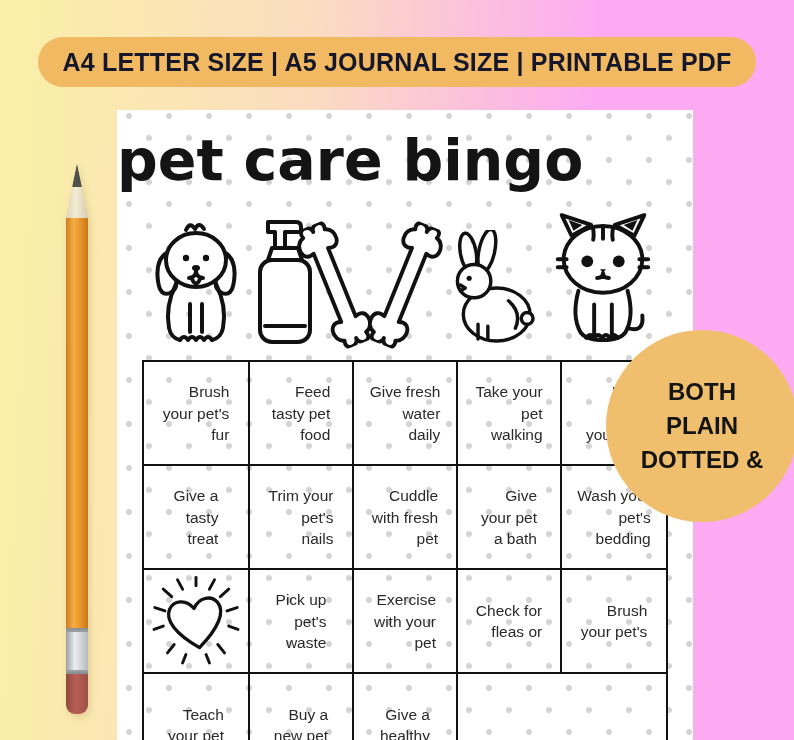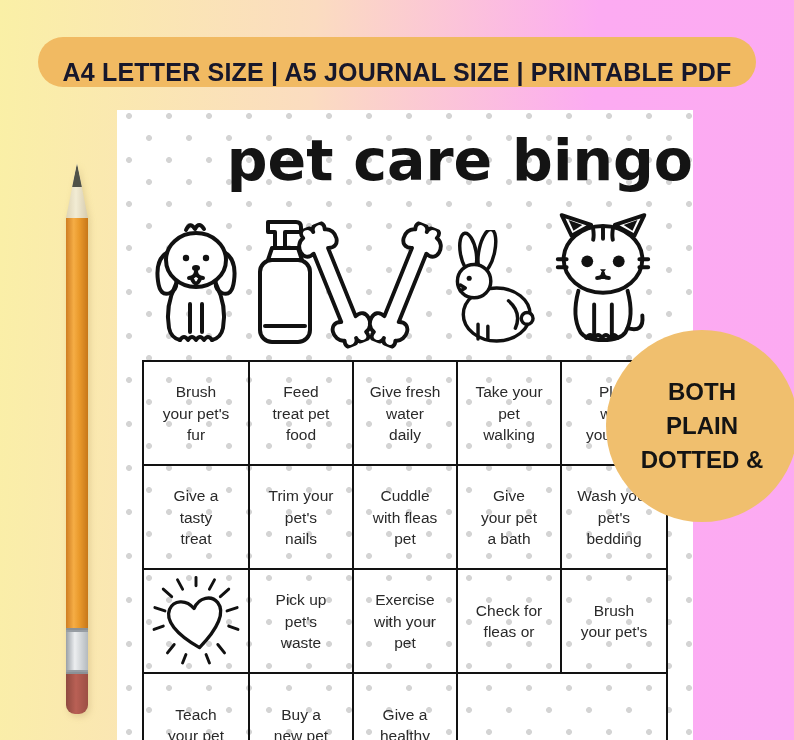--- a/index.html
+++ b/index.html
@@ -7,21 +7,21 @@
   body { font-family:"Liberation Sans", sans-serif; }
   .stage {
     position:relative; width:794px; height:740px; overflow:hidden;
     background:linear-gradient(93deg,#faf0a6 0%,#fbdcc0 38%,#fcabf2 72%,#fcaaf2 100%);
   }
 
   
   .banner {
     position:absolute; left:38px; top:37px; width:718px; height:50px;
     background:#f1ba62; border-radius:26px;
-    display:flex; align-items:flex-end; justify-content:center;
+    display:flex; align-items:center; justify-content:center;
     font-size:25px; font-weight:800; letter-spacing:.2px; color:#17172b; z-index:4;
   }
 
   
   .pencil { position:absolute; left:66px; top:163px; width:22px; height:553px; z-index:3;
             filter:drop-shadow(2px 3px 3px rgba(120,90,40,.18)); }
   .pencil-wood { position:relative; width:100%; height:55px;
     clip-path:polygon(50% 0,100% 100%,0 100%);
     background:linear-gradient(90deg,#ddd3b4,#f2ecd4 45%,#d6cbae); }
   .pencil-lead { position:absolute; top:0; left:50%; transform:translateX(-50%);
@@ -41,39 +41,39 @@
     position:absolute; left:117px; top:110px; width:576px; height:680px;
     background-color:#ffffff;
     background-image:
       radial-gradient(circle,#d4d4d4 2.6px, rgba(255,255,255,0) 3.3px),
       radial-gradient(circle,#d4d4d4 2.6px, rgba(255,255,255,0) 3.3px);
     background-size:40px 44px;
     background-position:12px 6px, 32px 28px;
     z-index:2;
   }
   .poster-title {
-    margin-top:16px; text-align:right;
+    margin-top:16px; text-align:left;
     font-family:"DejaVu Sans", sans-serif; font-weight:800;
     font-size:57px; color:#141414; letter-spacing:0; line-height:1.2;
   }
   .icons-row { height:152px; display:flex; justify-content:center; align-items:flex-end; gap:10px; }
   .icons-row svg { display:block; }
   .bones-pair { display:flex; align-items:flex-end; margin:0 -2px; }
   .bone-left  { transform:rotate(-22deg); transform-origin:50% 82%; margin-right:-14px; }
   .bone-right { transform:rotate(22deg);  transform-origin:50% 82%; }
 
   .bingo {
     margin:14px auto 0; width:526px;
     display:grid; grid-template-columns:repeat(5,1fr); grid-auto-rows:104px;
     border:2px solid #121212;
   }
   .cell {
     border-right:2px solid #121212; border-bottom:2px solid #121212;
     display:flex; align-items:center; justify-content:center;
-    text-align:center; padding:4px 5px;
+    text-align:right; padding:4px 5px;
     font-size:15.5px; line-height:1.38; color:#2a2a2a; white-space:pre-line;
   }
   .cell:nth-child(5n) { border-right:none; }
 
   
   .badge {
     position:absolute; left:606px; top:330px; width:192px; height:192px;
     border-radius:50%; background:#f0bf6e; z-index:6;
     display:flex; flex-direction:column; align-items:center; justify-content:center;
     text-align:center; font-weight:800; font-size:24px; line-height:1.43; color:#141414;
@@ -162,40 +162,40 @@
         <path d="M50,94 v34 M68,94 v34"></path>
         <path d="M42,128 q4,-6 8,0 q4,-6 8,0 q4,-6 8,0 q4,-6 8,0"></path>
       </svg>
     </div>
 
     <div class="bingo">
       <div class="cell">Brush
 your pet's
 fur</div>
       <div class="cell">Feed
-treat pet
+tasty pet
 food</div>
       <div class="cell">Give fresh
 water
 daily</div>
       <div class="cell">Take your
 pet
 walking</div>
       <div class="cell">Play
 with
 your pet</div>
 
       <div class="cell">Give a
 tasty
 treat</div>
       <div class="cell">Trim your
 pet's
 nails</div>
       <div class="cell">Cuddle
-with fleas
+with fresh
 pet</div>
 
       <div class="cell">Give
 your pet
 a bath</div>
       <div class="cell">Wash your
 pet's
 bedding</div>
       <div class="cell">
         <svg width="94" height="94" viewBox="0 0 112 112" fill="none" stroke="#111" stroke-width="4" stroke-linecap="round" stroke-linejoin="round">

